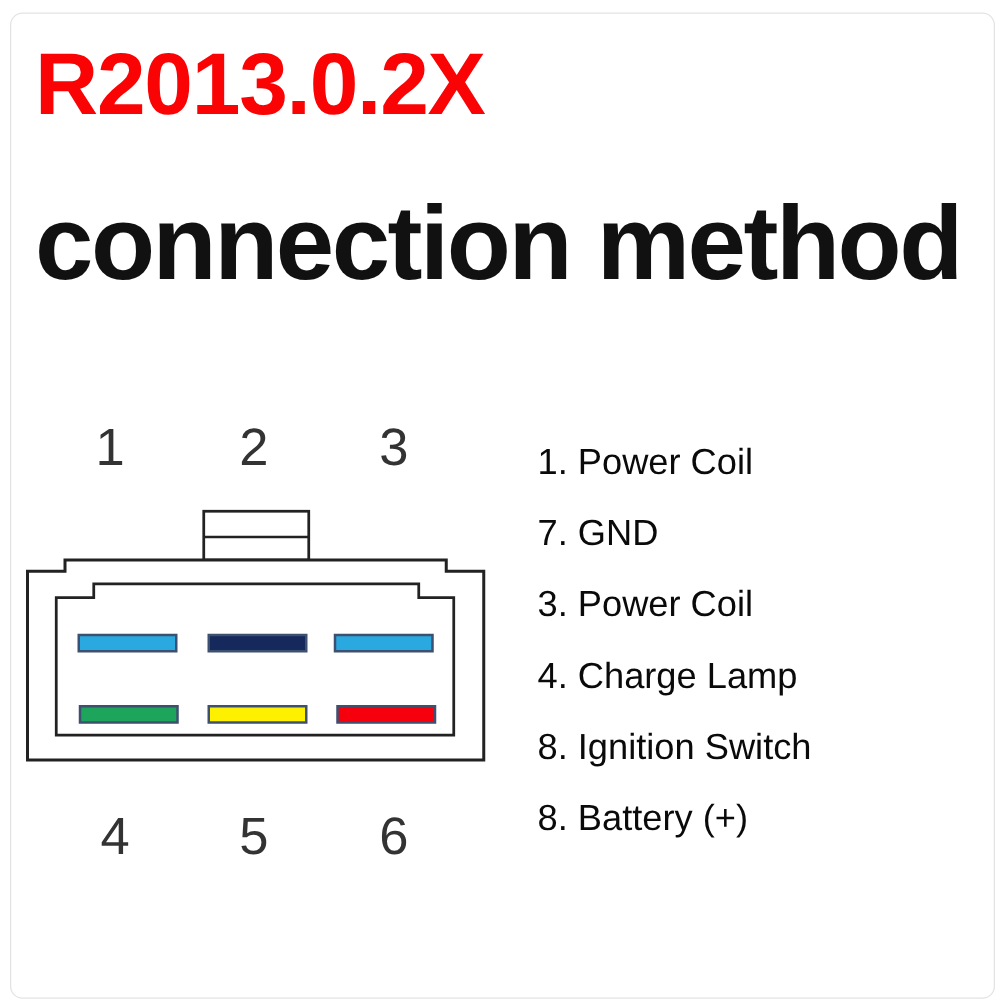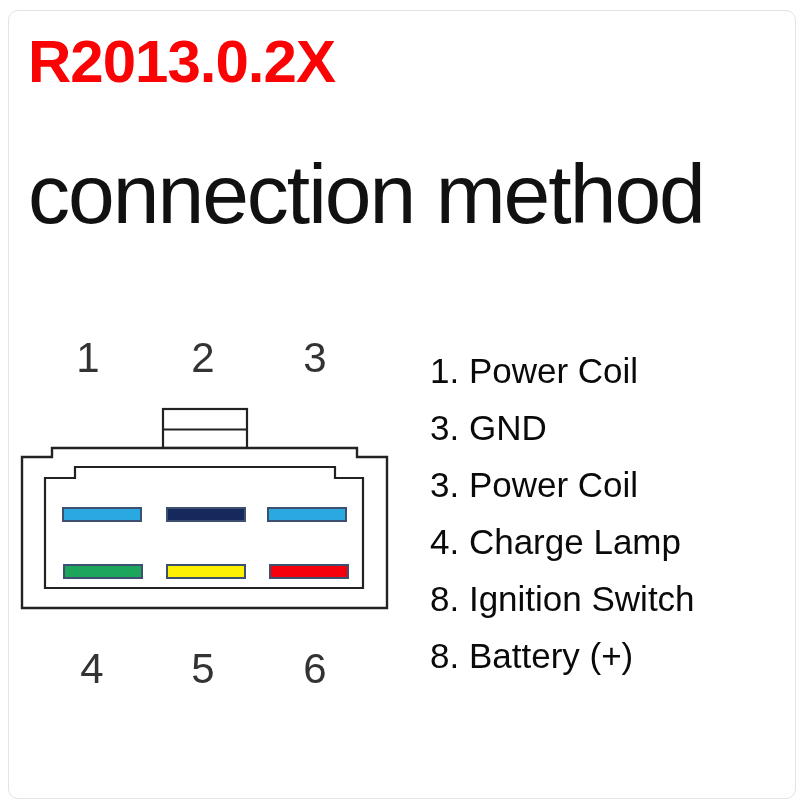--- a/index.html
+++ b/index.html
@@ -24,32 +24,32 @@
     width: 786px;
     height: 787px;
     border: 1px solid #e3e3e3;
     border-radius: 10px;
     pointer-events: none;
   }
   .model-title {
     position: absolute;
     left: 28px;
     top: 32px;
-    font-size: 60px;
+    font-size: 70px;
     font-weight: bold;
     line-height: 1;
     letter-spacing: -1px;
     white-space: nowrap;
   }
   .subtitle {
     position: absolute;
     left: 28px;
     top: 152px;
     font-size: 84px;
-    font-weight: normal;
+    font-weight: bold;
     line-height: 1;
     letter-spacing: -2px;
     color: #111111;
     white-space: nowrap;
   }
   .connector-svg {
     position: absolute;
     left: 0;
     top: 330px;
     width: 420px;
@@ -58,21 +58,21 @@
   .connector-svg text {
     font-family: "Liberation Sans", sans-serif;
     font-size: 42px;
     fill: #333333;
     text-anchor: middle;
   }
   .legend {
     position: absolute;
     left: 430px;
     top: 342px;
-    font-size: 35px;
+    font-size: 29px;
     line-height: 57px;
     color: #0a0a0a;
     white-space: nowrap;
   }
 </style>
 </head>
 <body>
 
 <div class="stage">
 
@@ -103,20 +103,20 @@
     <rect x="167" y="565" width="78" height="13" stroke-width="2" fill="#fdf000" stroke="#3d5070"></rect>
     <rect x="270" y="565" width="78" height="13" stroke-width="2" fill="#f6000e" stroke="#3d5070"></rect>
 
     <text x="92" y="683">4</text>
     <text x="203" y="683">5</text>
     <text x="315" y="683">6</text>
   </svg>
 
   <div class="legend">
     <div>1. Power Coil</div>
-    <div>3. GND</div>
+    <div>7. GND</div>
     <div>3. Power Coil</div>
     <div>4. Charge Lamp</div>
     <div>8. Ignition Switch</div>
     <div>8. Battery (+)</div>
   </div>
 
 </div>
 
 </body></html>

